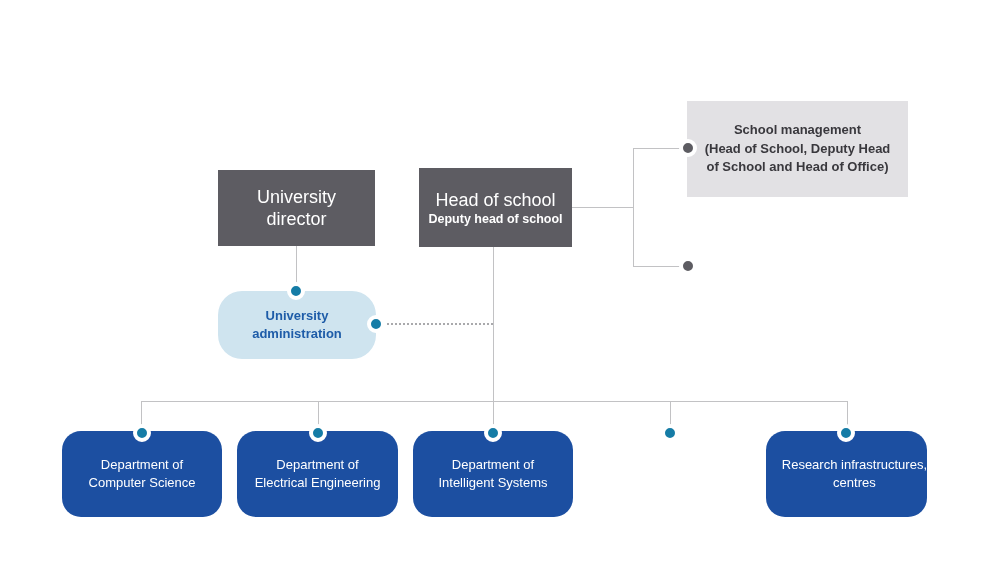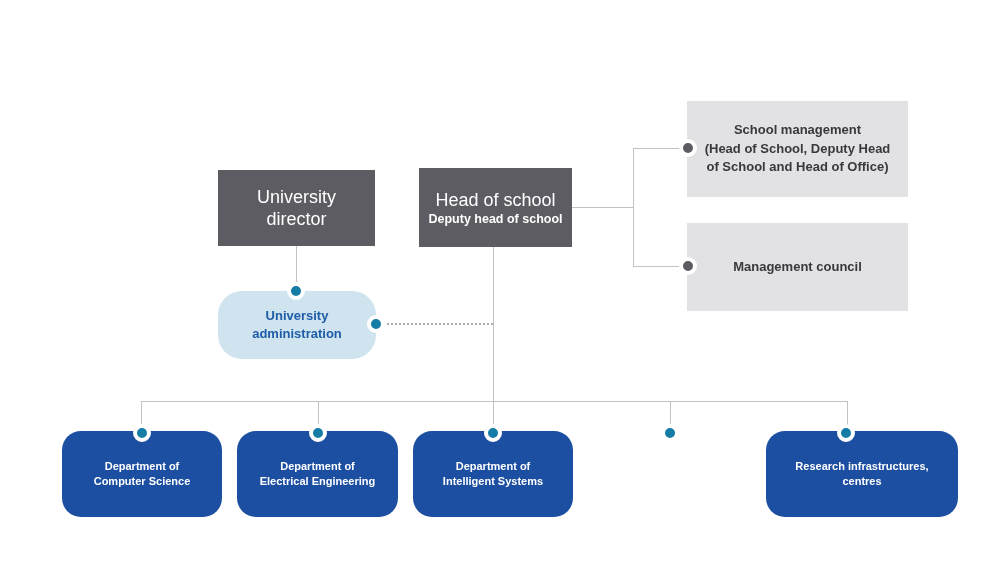--- a/index.html
+++ b/index.html
@@ -64,36 +64,36 @@
     line-height: 1.35;
     font-weight: 600;
   }
 
   .blue-node {
     background: #1c4fa1;
     color: #ffffff;
     border-radius: 19px;
   }
   .blue-node .label {
-    font-size: 11px;
+    font-size: 13px;
     line-height: 1.4;
-    font-weight: 700;
+    font-weight: 400;
   }
 
   
   .n-university-director { left: 218px; top: 170px; width: 157px; height: 76px; }
   .n-head-of-school      { left: 419px; top: 168px; width: 153px; height: 79px; }
   .n-school-management   { left: 687px; top: 101px; width: 221px; height: 96px; }
   .n-management-council  { left: 687px; top: 223px; width: 221px; height: 88px; }
   .n-university-admin    { left: 218px; top: 291px; width: 158px; height: 68px; }
   .n-dept-1 { left:  62px; top: 431px; width: 160px; height: 86px; }
   .n-dept-2 { left: 237px; top: 431px; width: 161px; height: 86px; }
   .n-dept-3 { left: 413px; top: 431px; width: 160px; height: 86px; }
   .n-dept-4 { left: 589px; top: 431px; width: 161px; height: 86px; }
-  .n-dept-5 { left: 766px; top: 431px; width: 192px; height: 86px; }
+  .n-dept-5 { left: 766px; top: 431px; width: 161px; height: 86px; align-items: flex-end; }
 
   
   .line {
     position: absolute;
     background: #c2c2c4;
     z-index: 1;
   }
   .l-director-admin   { left: 296px; top: 246px; width: 1px;  height: 45px; }
   .l-head-vertical    { left: 493px; top: 247px; width: 1px;  height: 185px; }
   .l-depts-horizontal { left: 141px; top: 401px; width: 706px; height: 1px; }
@@ -165,23 +165,20 @@
     <div class="title">Head of school</div>
     <div class="subtitle">Deputy head of school</div>
   </div>
 
   <div class="node gray-node n-school-management">
     <div class="label">School management
 (Head of School, Deputy Head
 of School and Head of Office)</div>
   </div>
 
-  <div class="node gray-node n-management-council">
-    <div class="label">Management council</div>
-  </div>
 
   <div class="node lightblue-node n-university-admin">
     <div class="label">University
 administration</div>
   </div>
 
   <div class="node blue-node n-dept-1">
     <div class="label">Department of
 Computer Science</div>
   </div>

